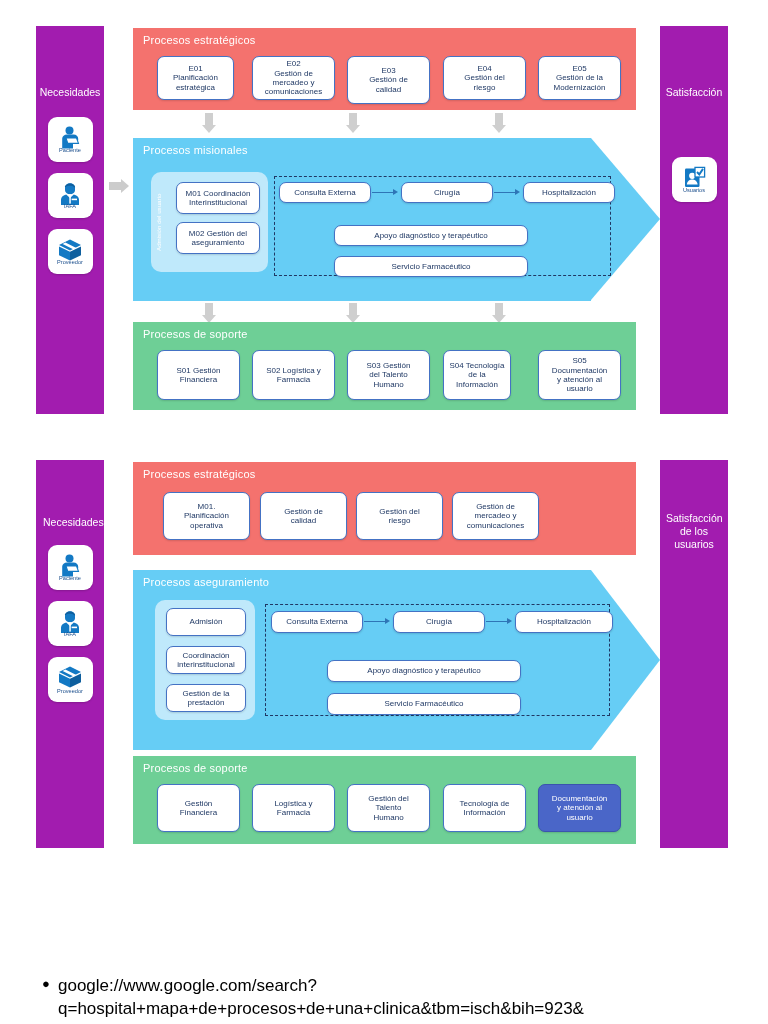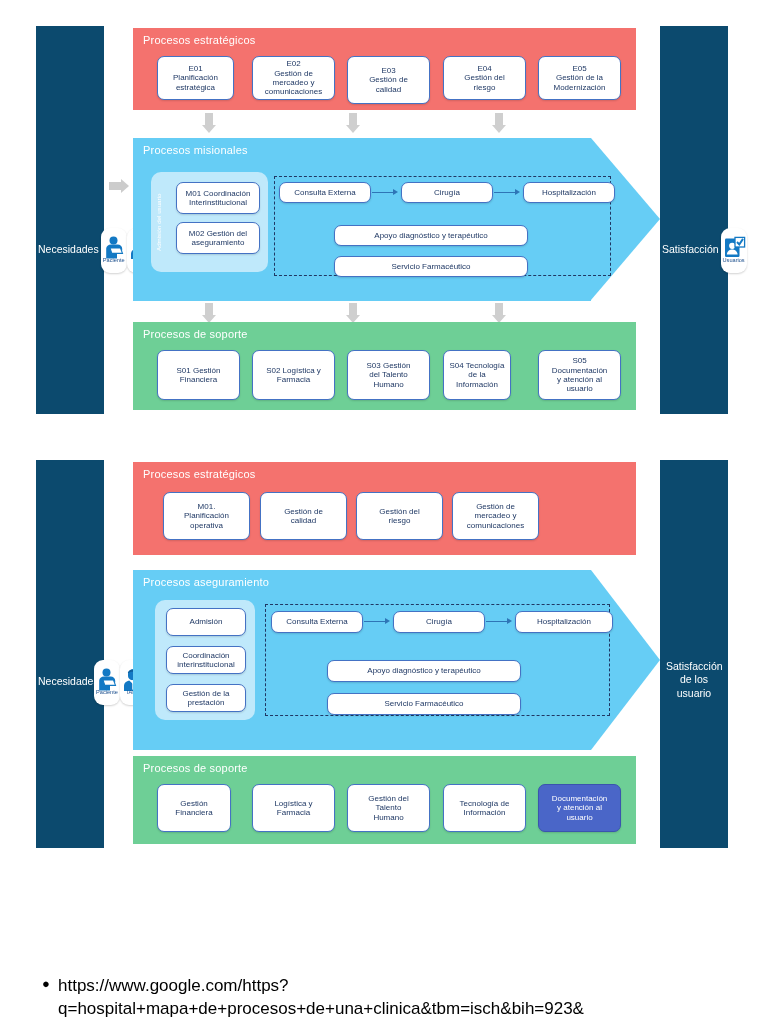--- a/index.html
+++ b/index.html
@@ -11,23 +11,23 @@
     overflow: hidden;
   }
   .page { position: relative; width: 768px; height: 1024px; background:#fff; }
 
   
   .diagram { position: absolute; }
 
   
   .side-bar {
     position: absolute;
-    background: #0c4a6e;
+    background: #a21caf;
     display: flex;
-    flex-direction: row;
+    flex-direction: column;
     align-items: center;
   }
   .side-bar-title {
     color: #ffffff;
     font-size: 10.5px;
     text-align: center;
     line-height: 1.25;
     width: 100%;
     padding: 0 2px;
   }
@@ -439,41 +439,41 @@
       <div class="pbox" style="left:194px; top:90px; width:194px; height:22px;">
           <span>Apoyo diagnóstico y terapéutico</span>
         </div>
       <div class="pbox" style="left:194px; top:123px; width:194px; height:22px;">
           <span>Servicio Farmacéutico</span>
         </div>
     </div>
 
     <div class="band band-support" style="left:133px; top:314px; width:503px; height:88px;">
       <div class="band-title">Procesos de soporte</div>
-      <div class="pbox" style="left:24px; top:28px; width:74px; height:48px;">
+      <div class="pbox" style="left:24px; top:28px; width:83px; height:48px;">
           <span>Gestión<br>Financiera</span>
         </div>
       <div class="pbox" style="left:119px; top:28px; width:83px; height:48px;">
           <span>Logística y<br>Farmacia</span>
         </div>
       <div class="pbox" style="left:214px; top:28px; width:83px; height:48px;">
           <span>Gestión del<br>Talento<br>Humano</span>
         </div>
       <div class="pbox" style="left:310px; top:28px; width:83px; height:48px;">
           <span>Tecnología de<br>Información</span>
         </div>
       <div class="pbox filled" style="left:405px; top:28px; width:83px; height:48px;">
           <span>Documentación<br>y atención al<br>usuario</span>
         </div>
     </div>
 
     <div class="side-bar" style="left:660px; top:18px; width:68px; height:388px; padding-top:52px;">
-      <div class="side-bar-title" style="max-width:60px; margin:0 auto;">Satisfacción de los usuario</div>
+      <div class="side-bar-title" style="max-width:60px; margin:0 auto;">Satisfacción de los usuarios</div>
     </div>
   </div>
 
   <div class="footer">
     <span class="bullet">●</span>
-    <span class="txt">https://www.google.com/https?</span>
+    <span class="txt">google://www.google.com/search?</span>
     <span class="txt">q=hospital+mapa+de+procesos+de+una+clinica&amp;tbm=isch&amp;bih=923&amp;</span>
   </div>
 
 </div>
 
 </body></html>

